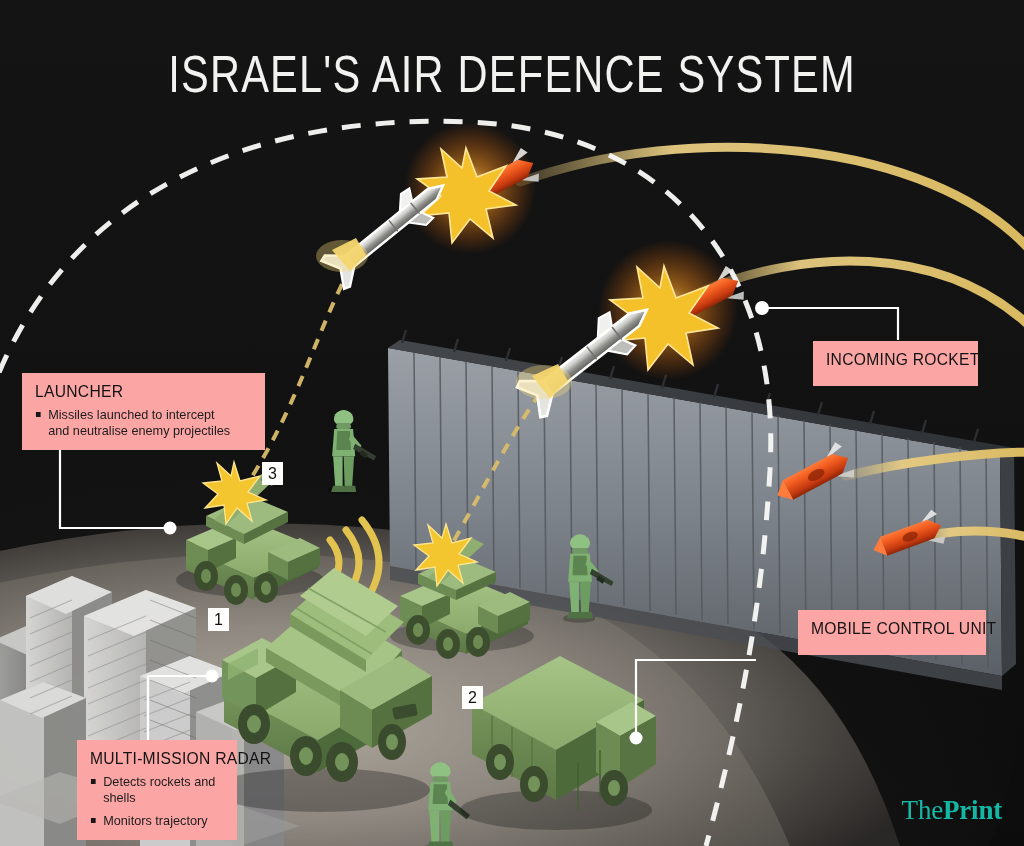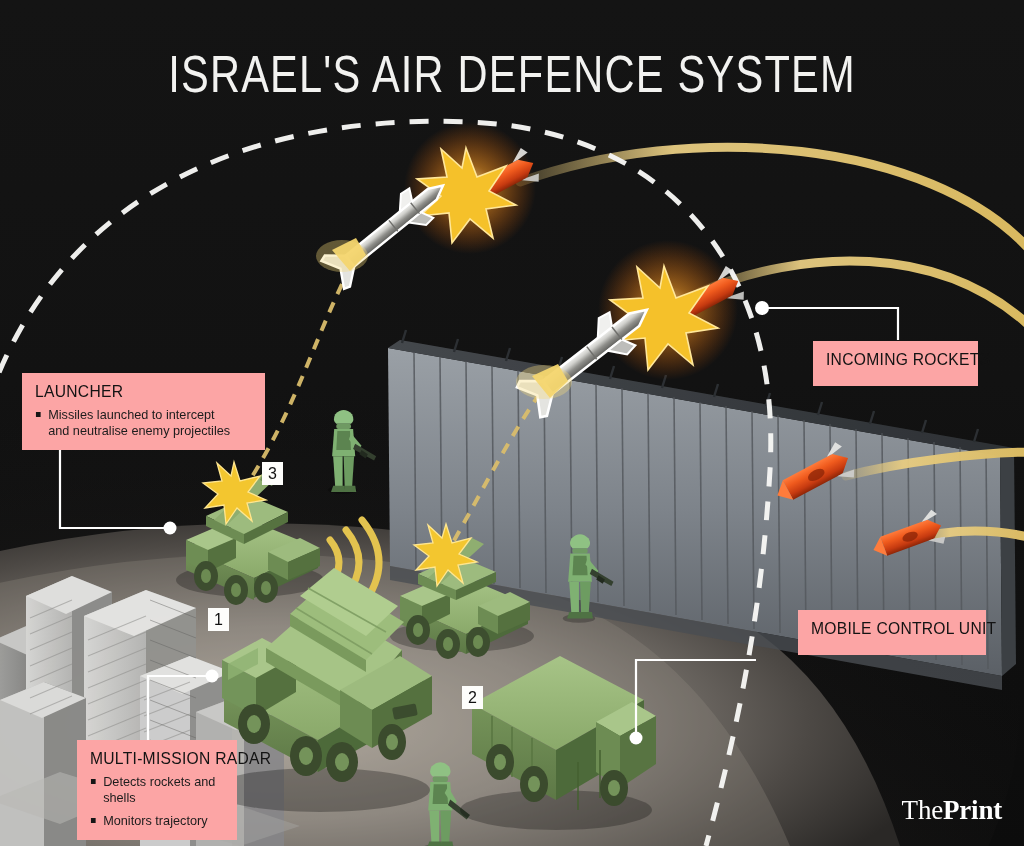--- a/index.html
+++ b/index.html
@@ -93,21 +93,21 @@
   #badge-1{left:208px;top:608px;}
   #badge-2{left:462px;top:686px;}
   #badge-3{left:262px;top:462px;}
 
   
   .logo{
     position:absolute;
     right:22px; bottom:20px;
     font-family:"Liberation Serif","DejaVu Serif",serif;
     font-size:27px;
-    color:#ffffff;
+    color:#14b8a6;
     letter-spacing:-.2px;
     white-space:nowrap;
   }
   .logo .lg-the{font-weight:400;}
   .logo .lg-print{font-weight:700;}
 </style>
 </head>
 <body>
 
 <div id="stage">

